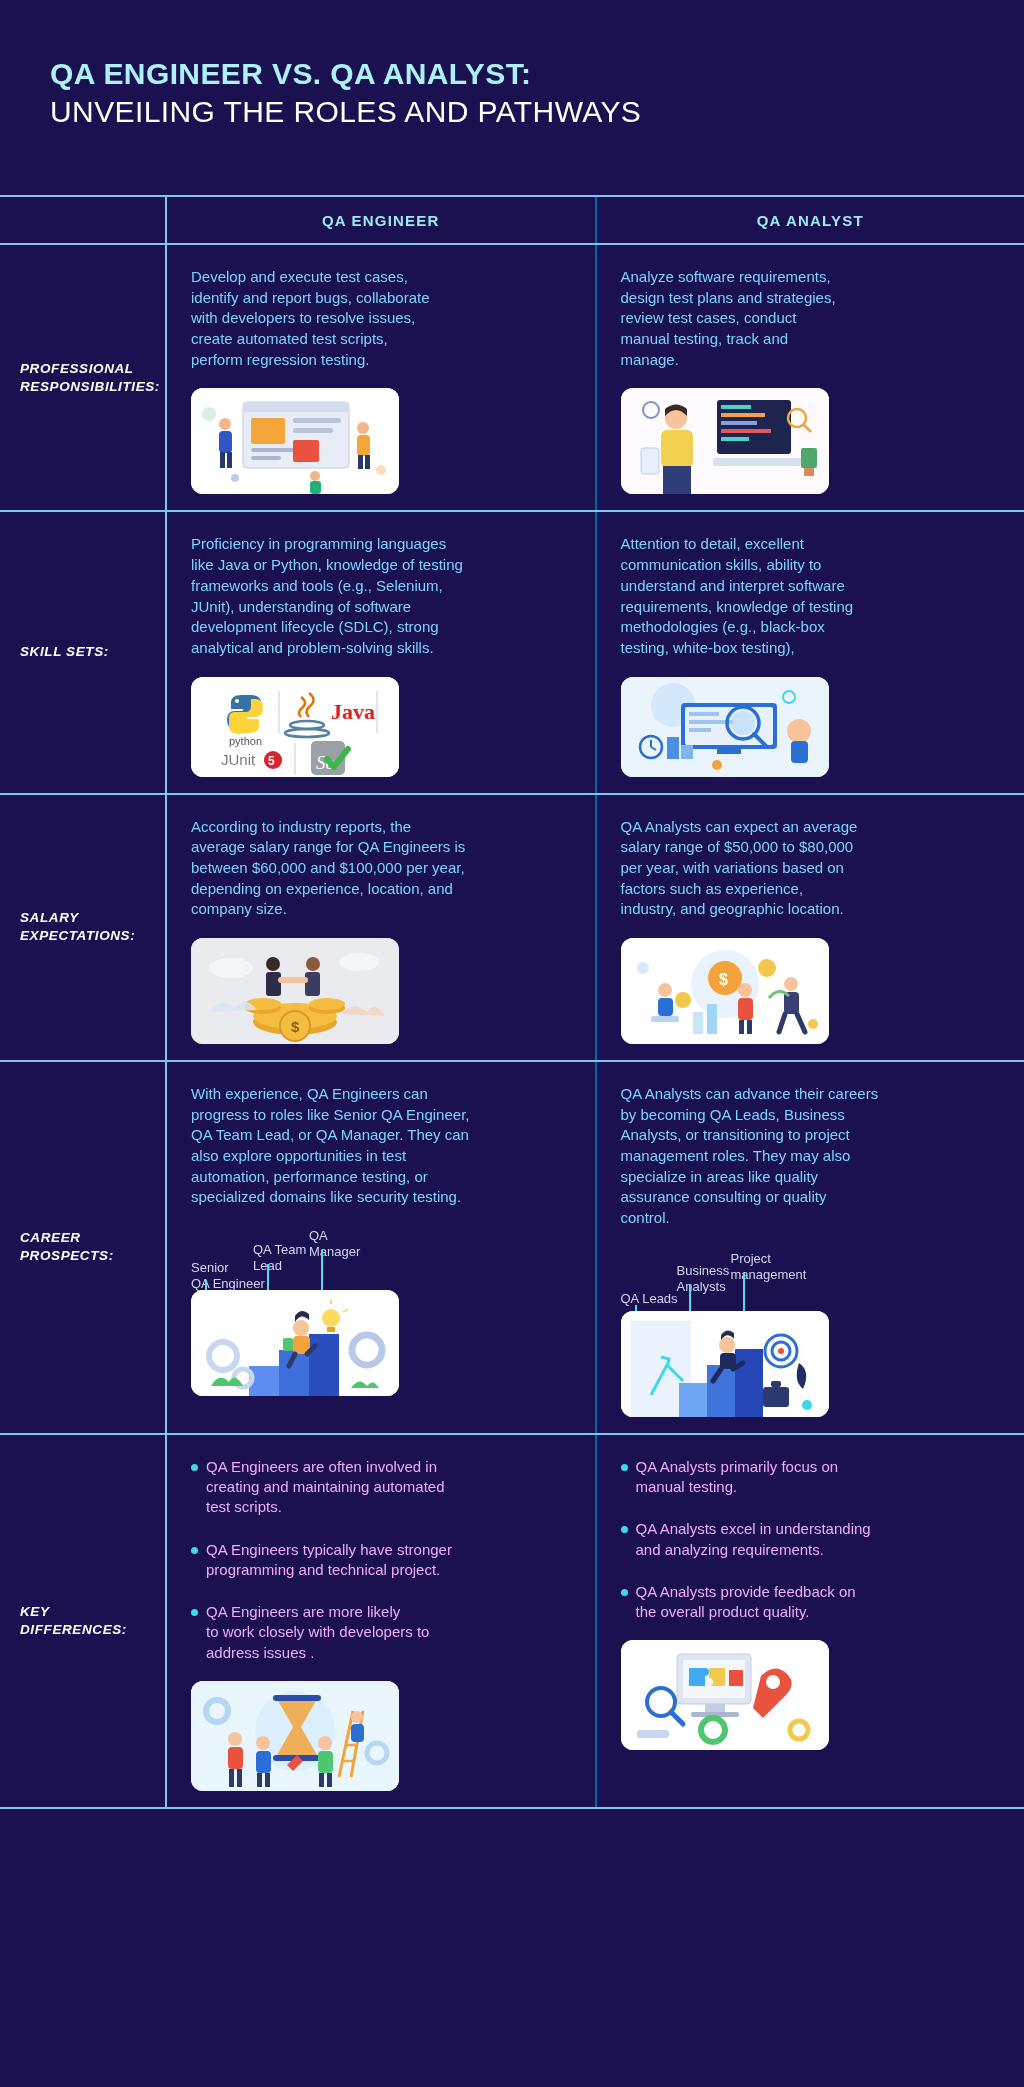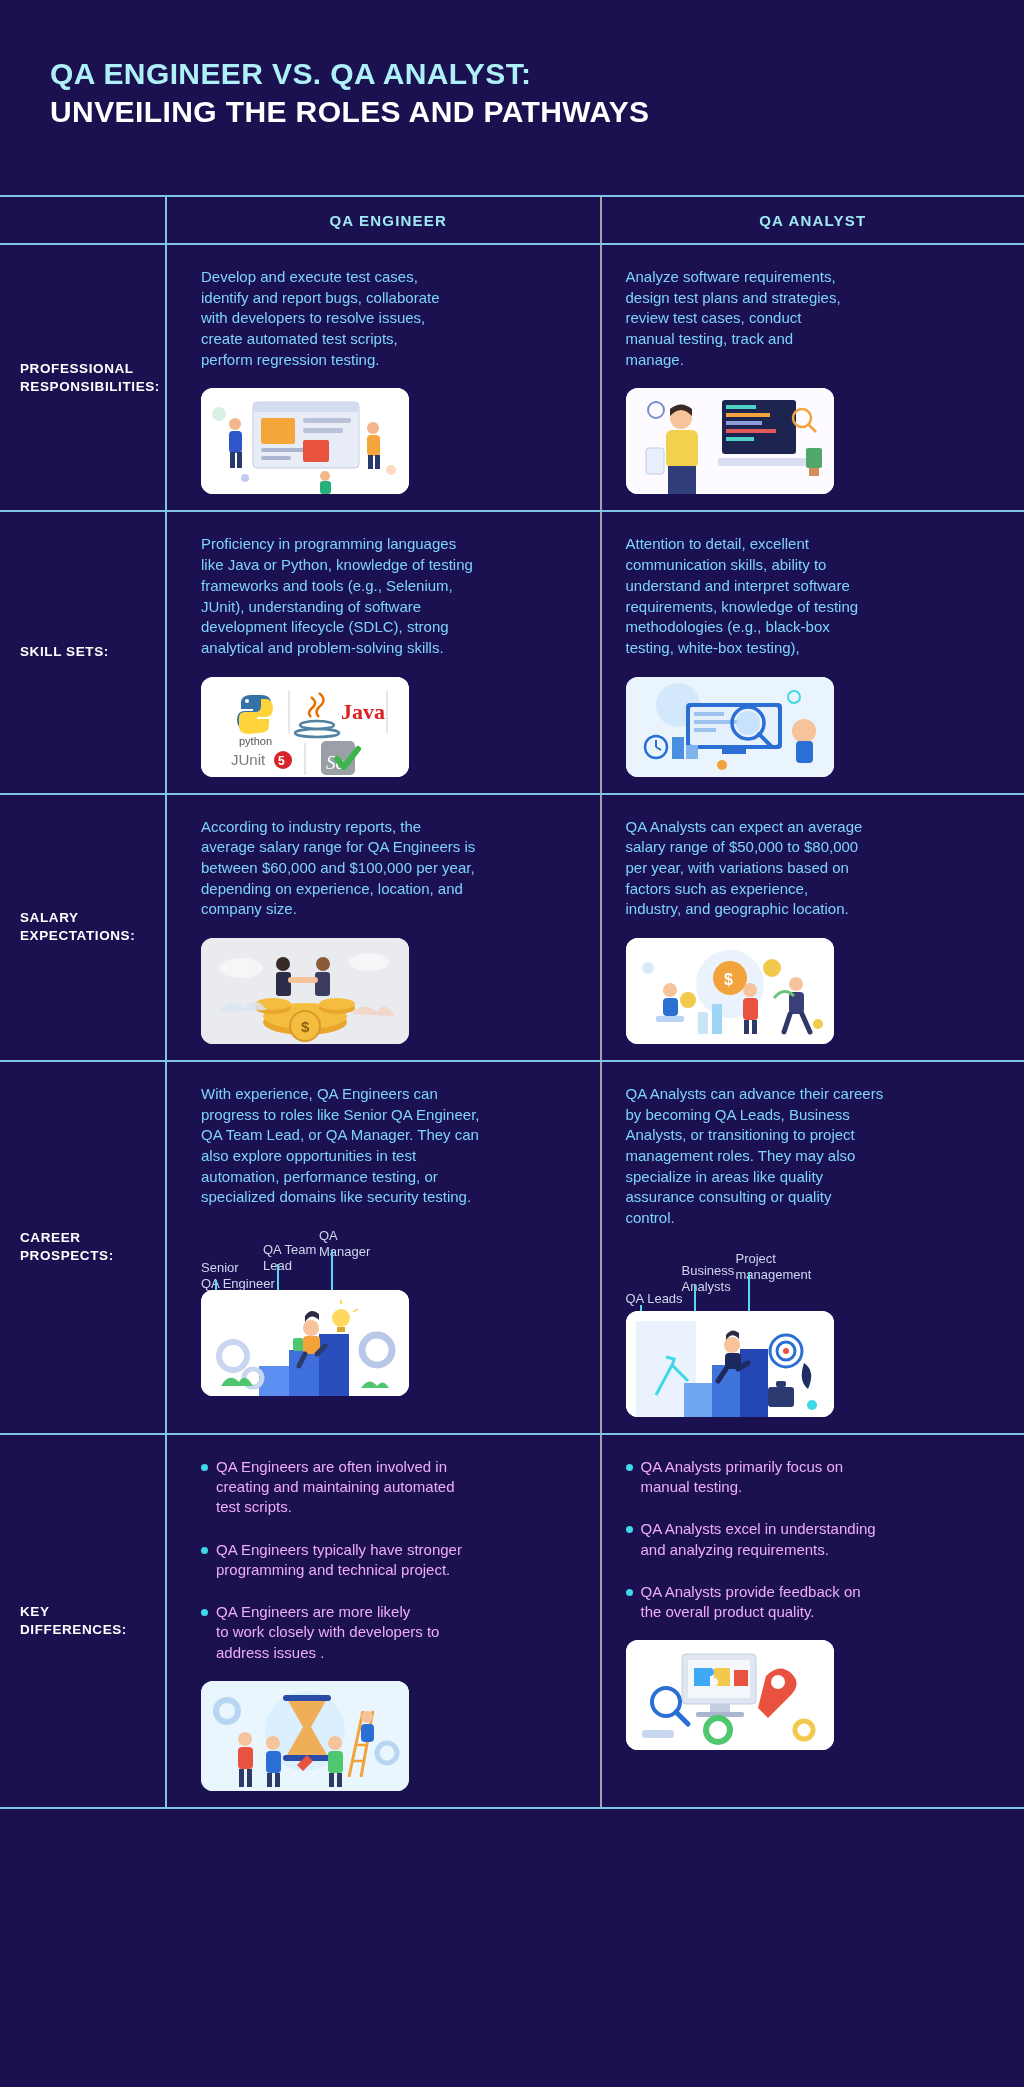--- a/index.html
+++ b/index.html
@@ -26,21 +26,21 @@
     color: #aef0f7;
     font-size: 30px;
     font-weight: bold;
     letter-spacing: 0.4px;
     line-height: 1.28;
     text-transform: uppercase;
   }
   .title-line2 {
     color: #ffffff;
     font-size: 30px;
-    font-weight: bold;
+    font-weight: normal;
     letter-spacing: 0.4px;
     line-height: 1.28;
     text-transform: uppercase;
   }
 
   
   .table {
     width: 1024px;
     border-top: 2px solid #7fc5e8;
   }
@@ -57,29 +57,30 @@
     padding: 0 14px 0 20px;
     border-right: 2px solid #7fc5e8;
   }
   .col-cell {
     flex: 1 1 0;
     min-width: 0;
     padding: 22px 24px 16px 24px;
     display: flex;
     flex-direction: column;
   }
-  .col-cell.left-div { border-right: 2px solid #a3a3a3; margin-left: 10px; }
+  .col-cell.left-div { border-right: 2px solid #0369a1; }
 
   .row-label {
     color: #ffffff;
     font-size: 13.5px;
     font-weight: bold;
     letter-spacing: 0.6px;
     line-height: 1.35;
     text-transform: uppercase;
+    font-style: italic;
   }
 
   
   .header-row { height: 48px; border-bottom: 2px solid #7fc5e8; }
   .header-row .col-cell {
     padding: 0;
     align-items: center;
     justify-content: center;
   }
   .col-head {

